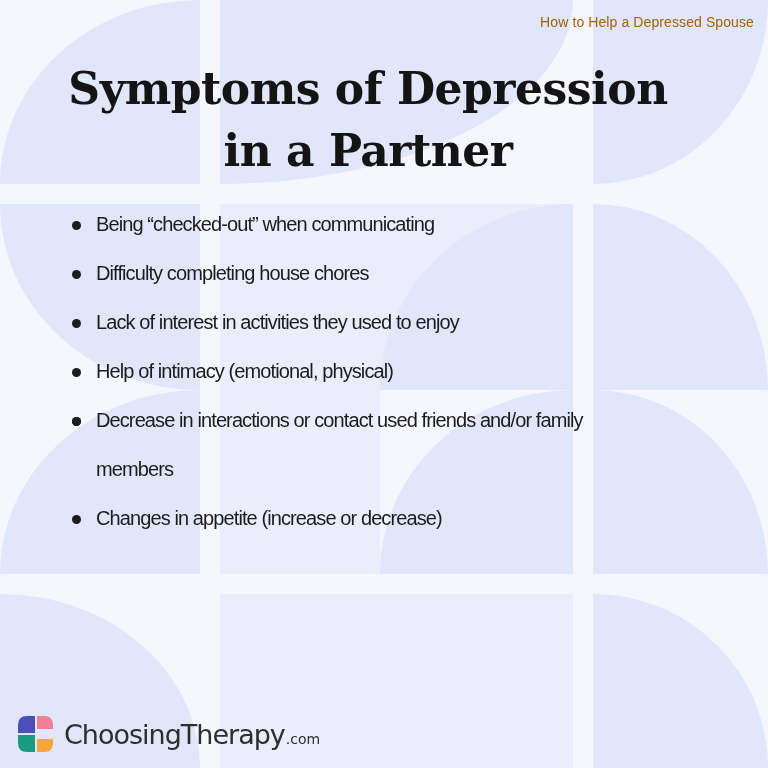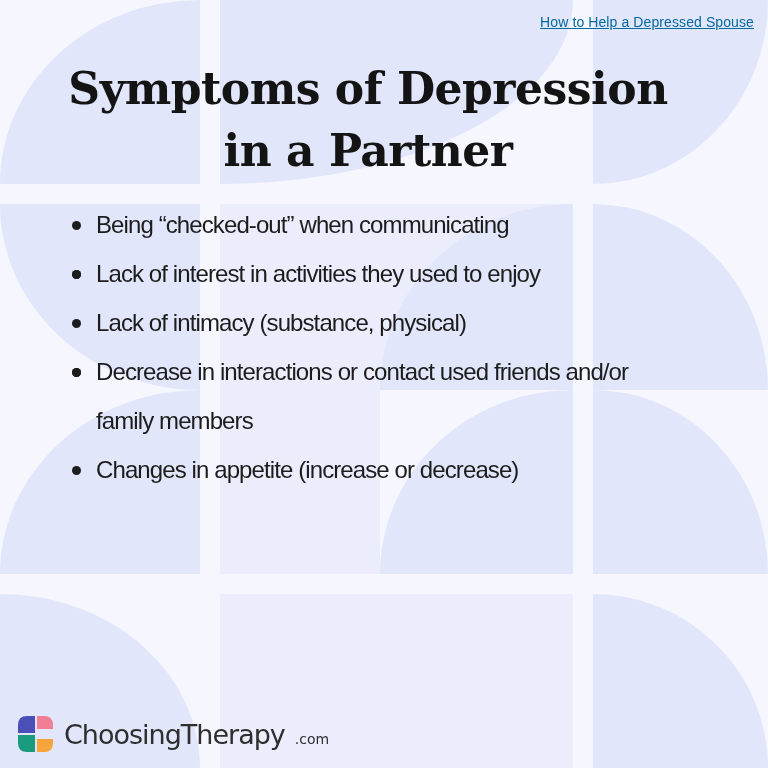--- a/index.html
+++ b/index.html
@@ -1,25 +1,25 @@
 <!DOCTYPE html>
 <html><head>
 <meta charset="utf-8">
 <style>
   html, body { margin:0; padding:0; }
   body { width:768px; height:768px; overflow:hidden; background:#f5f6fe; position:relative; font-family:"Liberation Sans", sans-serif; }
   .bg { position:absolute; left:0; top:0; width:768px; height:768px; }
-  .eyebrow { position:absolute; right:14px; top:14px; font-size:14px; color:#0369a1; letter-spacing:0.1px;text-decoration:underline; }
+  .eyebrow { position:absolute; right:14px; top:14px; font-size:14px; color:#a16207; letter-spacing:0.1px; }
   .title { position:absolute; left:0; top:58px; width:736px; text-align:center; font-family:"DejaVu Serif", serif; font-weight:bold; font-size:44px; line-height:62px; color:#141414; letter-spacing:-0.5px; }
   .list { position:absolute; left:70px; top:200px; width:660px; margin:0; padding:0; list-style:none; }
-  .list li { position:relative; padding-left:26px; font-size:24px; line-height:49px; color:#1c1c1c; letter-spacing:-0.9px; }
+  .list li { position:relative; padding-left:26px; font-size:20px; line-height:49px; color:#1c1c1c; letter-spacing:-0.9px; }
   .list li .bullet { position:absolute; left:2px; top:21px; width:9px; height:9px; border-radius:50%; background:#1c1c1c; }
   .logo { position:absolute; left:16px; top:714px; display:flex; align-items:center; }
   .logo-text { margin-left:8px; font-family:"DejaVu Sans", sans-serif; font-size:27px; color:#2e2e2e; letter-spacing:-1px; }
-  .logo-dom { font-size:14px; letter-spacing:0; margin-left:10px; }
+  .logo-dom { font-size:14px; letter-spacing:0; margin-left:1px; }
 </style>
 </head>
 <body>
 
 <svg class="bg" viewBox="0 0 768 768" xmlns="http://www.w3.org/2000/svg">
   <g fill="#e2e6fb">
 
     <path d="M0,184 L0,184 A200,184 0 0 1 200,0 L200,184 Z"></path>
     <path d="M220,0 L380,0 A193,184 0 0 1 380,0 L220,0 Z"></path>
     <path d="M220,0 L573,0 L573,0 A353,184 0 0 1 220,184 Z"></path>
@@ -44,23 +44,23 @@
 
 <div class="eyebrow">How to Help a Depressed Spouse</div>
 
 <h1 class="title" style="margin:0;">
   <span>Symptoms of Depression</span><br>
   <span>in a Partner</span>
 </h1>
 
 <ul class="list">
   <li><span class="bullet"></span><span>Being “checked-out” when communicating</span></li>
-  <li><span class="bullet"></span></li>
+  <li><span class="bullet"></span><span>Difficulty completing house chores</span></li>
   <li><span class="bullet"></span><span>Lack of interest in activities they used to enjoy</span></li>
-  <li><span class="bullet"></span><span>Lack of intimacy (substance, physical)</span></li>
+  <li><span class="bullet"></span><span>Help of intimacy (emotional, physical)</span></li>
   <li><span class="bullet"></span></li>
   <li style="padding-right:80px;"><span class="bullet"></span><span>Decrease in interactions or contact used friends and/or family members</span></li>
   <li><span class="bullet"></span><span>Changes in appetite (increase or decrease)</span></li>
 </ul>
 
 <div class="logo">
   <svg width="40" height="40" viewBox="0 0 40 40">
     <path d="M11,2 L19,2 L19,19 L2,19 L2,11 Q2,2 11,2 Z" fill="#4b4fb8" transform="rotate(0)"></path>
     <path d="M21,2 L29,2 Q36,2 37,10 L37,15 L21,15 Z" fill="#f07f95"></path>
     <path d="M2,21 L19,21 L19,38 L11,38 Q2,38 2,29 Z" fill="#1a9a7f"></path>

